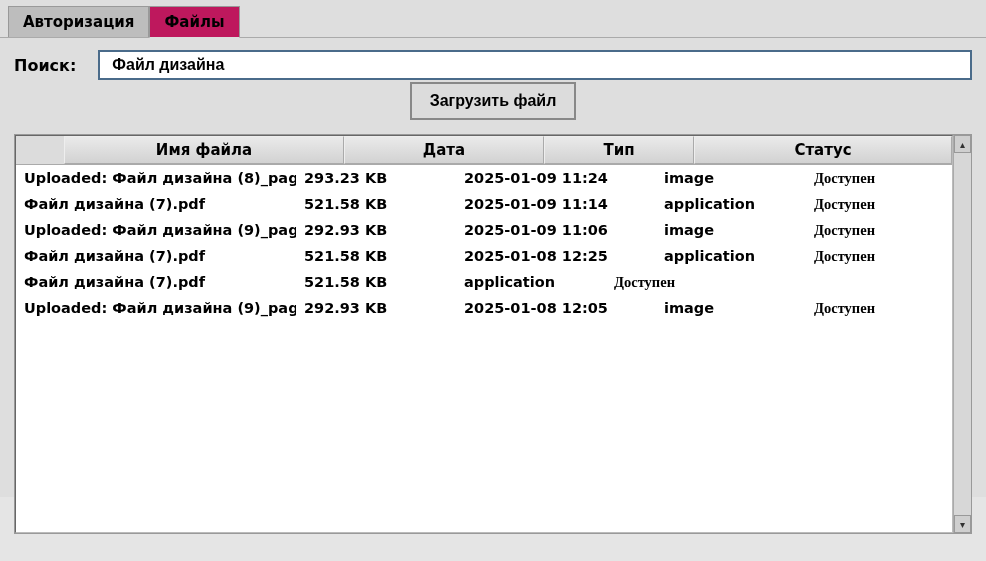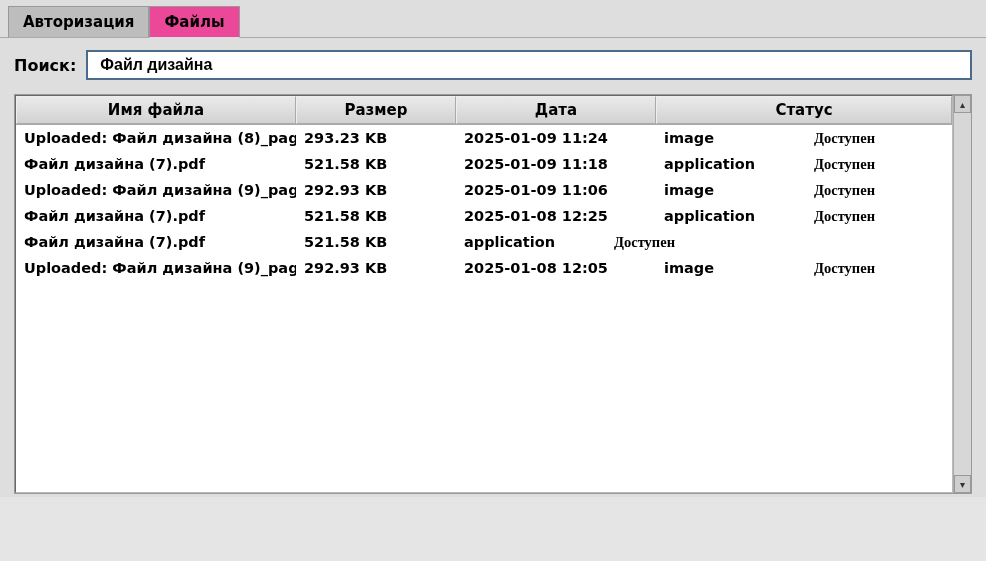--- a/index.html
+++ b/index.html
@@ -32,34 +32,34 @@
     border: 1px solid #999;
     border-bottom: none;
     background: #bdbdbd;
     font-weight: 700;
     font-size: 15px;
     cursor: pointer;
     margin-right: 0;
     position: relative;
   }
   .tab.active {
-    background: #ec4899;
+    background: #be185d;
     border-bottom: 1px solid #dedede;
     top: 1px;
     z-index: 2;
   }
   
   .panel {
     padding: 12px 14px 10px 14px;
   }
   .search-row {
     display: flex;
     align-items: center;
-    gap: 10px;
-    margin-bottom: 14px;
+    gap: 22px;
+    margin-bottom: 2px;
   }
   .search-label {
     font-weight: 700;
     font-size: 16px;
   }
   .search-input {
     flex: 1;
     height: 30px;
     border: 2px solid #4a6b8a;
     background: #fff;
@@ -92,20 +92,21 @@
     flex: 1;
     display: flex;
     flex-direction: column;
     background: #dedede;
     border: 1px inset #bbb;
   }
   .thead-row {
     display: flex;
     background: #dcdcdc;
     border-bottom: 1px solid #aaa;
+    padding-left: 48px;
   }
   .th {
     border: 1px solid #aaa;
     border-top: 1px solid #eee;
     border-left: 1px solid #eee;
     padding: 4px 6px;
     font-weight: 700;
     font-size: 15px;
     text-align: center;
     background: linear-gradient(#eaeaea,#d2d2d2);
@@ -173,41 +174,44 @@
     <div class="tab active">Файлы</div>
   </div>
 
   <div class="panel">
 
     <div class="search-row">
       <span class="search-label">Поиск:</span>
       <input class="search-input" type="text" value="Файл дизайна" style="">
     </div>
 
+    <div class="upload-row">
+      <button class="upload-btn">Загрузить файл</button>
+    </div>
 
     <div class="table-wrap">
       <div class="table-body">
         <div class="thead-row">
           <div class="th col-name">Имя файла</div>
-          <div class="th col-size">Размер</div>
           <div class="th col-date">Дата</div>
+          <div class="th col-type">Тип</div>
           <div class="th col-status">Статус</div>
         </div>
         <div class="rows" id="rows">
             <div class="tr">
               <div class="td col-name">Uploaded: Файл дизайна (8)_page-000</div>
               <div class="td col-size">293.23 KB</div>
               <div class="td col-date">2025-01-09 11:24</div>
               <div class="td col-type">image</div>
               <div class="td col-status">Доступен</div>
             </div>
             <div class="tr">
               <div class="td col-name">Файл дизайна (7).pdf</div>
               <div class="td col-size">521.58 KB</div>
-              <div class="td col-date">2025-01-09 11:18</div>
+              <div class="td col-date">2025-01-09 11:14</div>
               <div class="td col-type">application</div>
               <div class="td col-status">Доступен</div>
             </div>
             <div class="tr">
               <div class="td col-name">Uploaded: Файл дизайна (9)_page-000</div>
               <div class="td col-size">292.93 KB</div>
               <div class="td col-date">2025-01-09 11:06</div>
               <div class="td col-type">image</div>
               <div class="td col-status">Доступен</div>
             </div>

